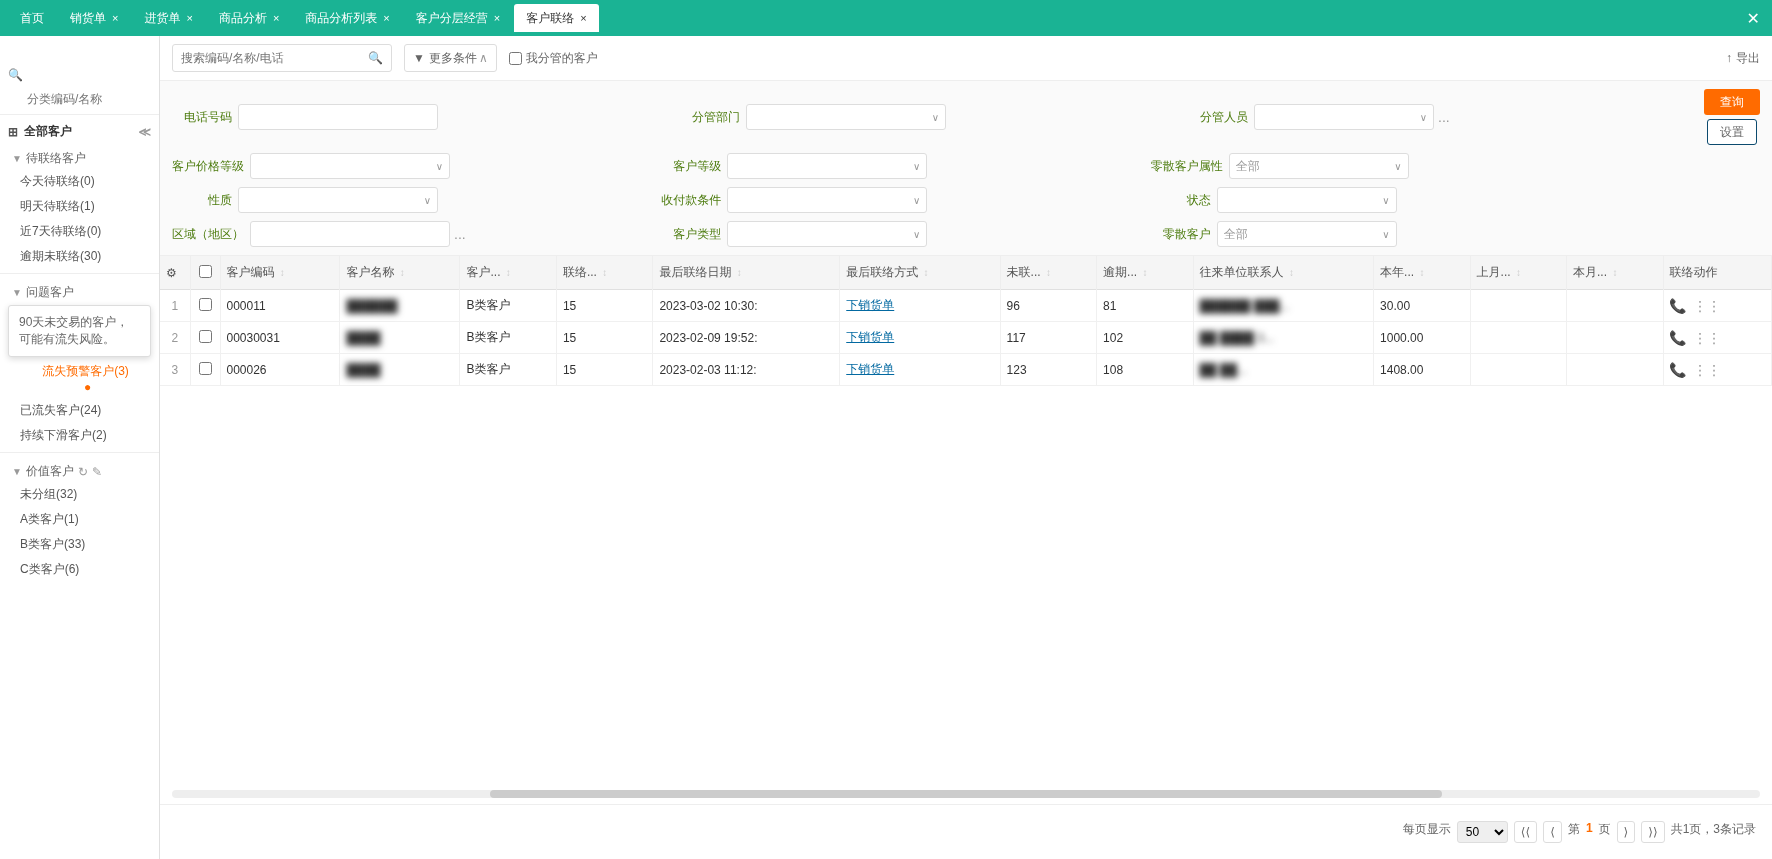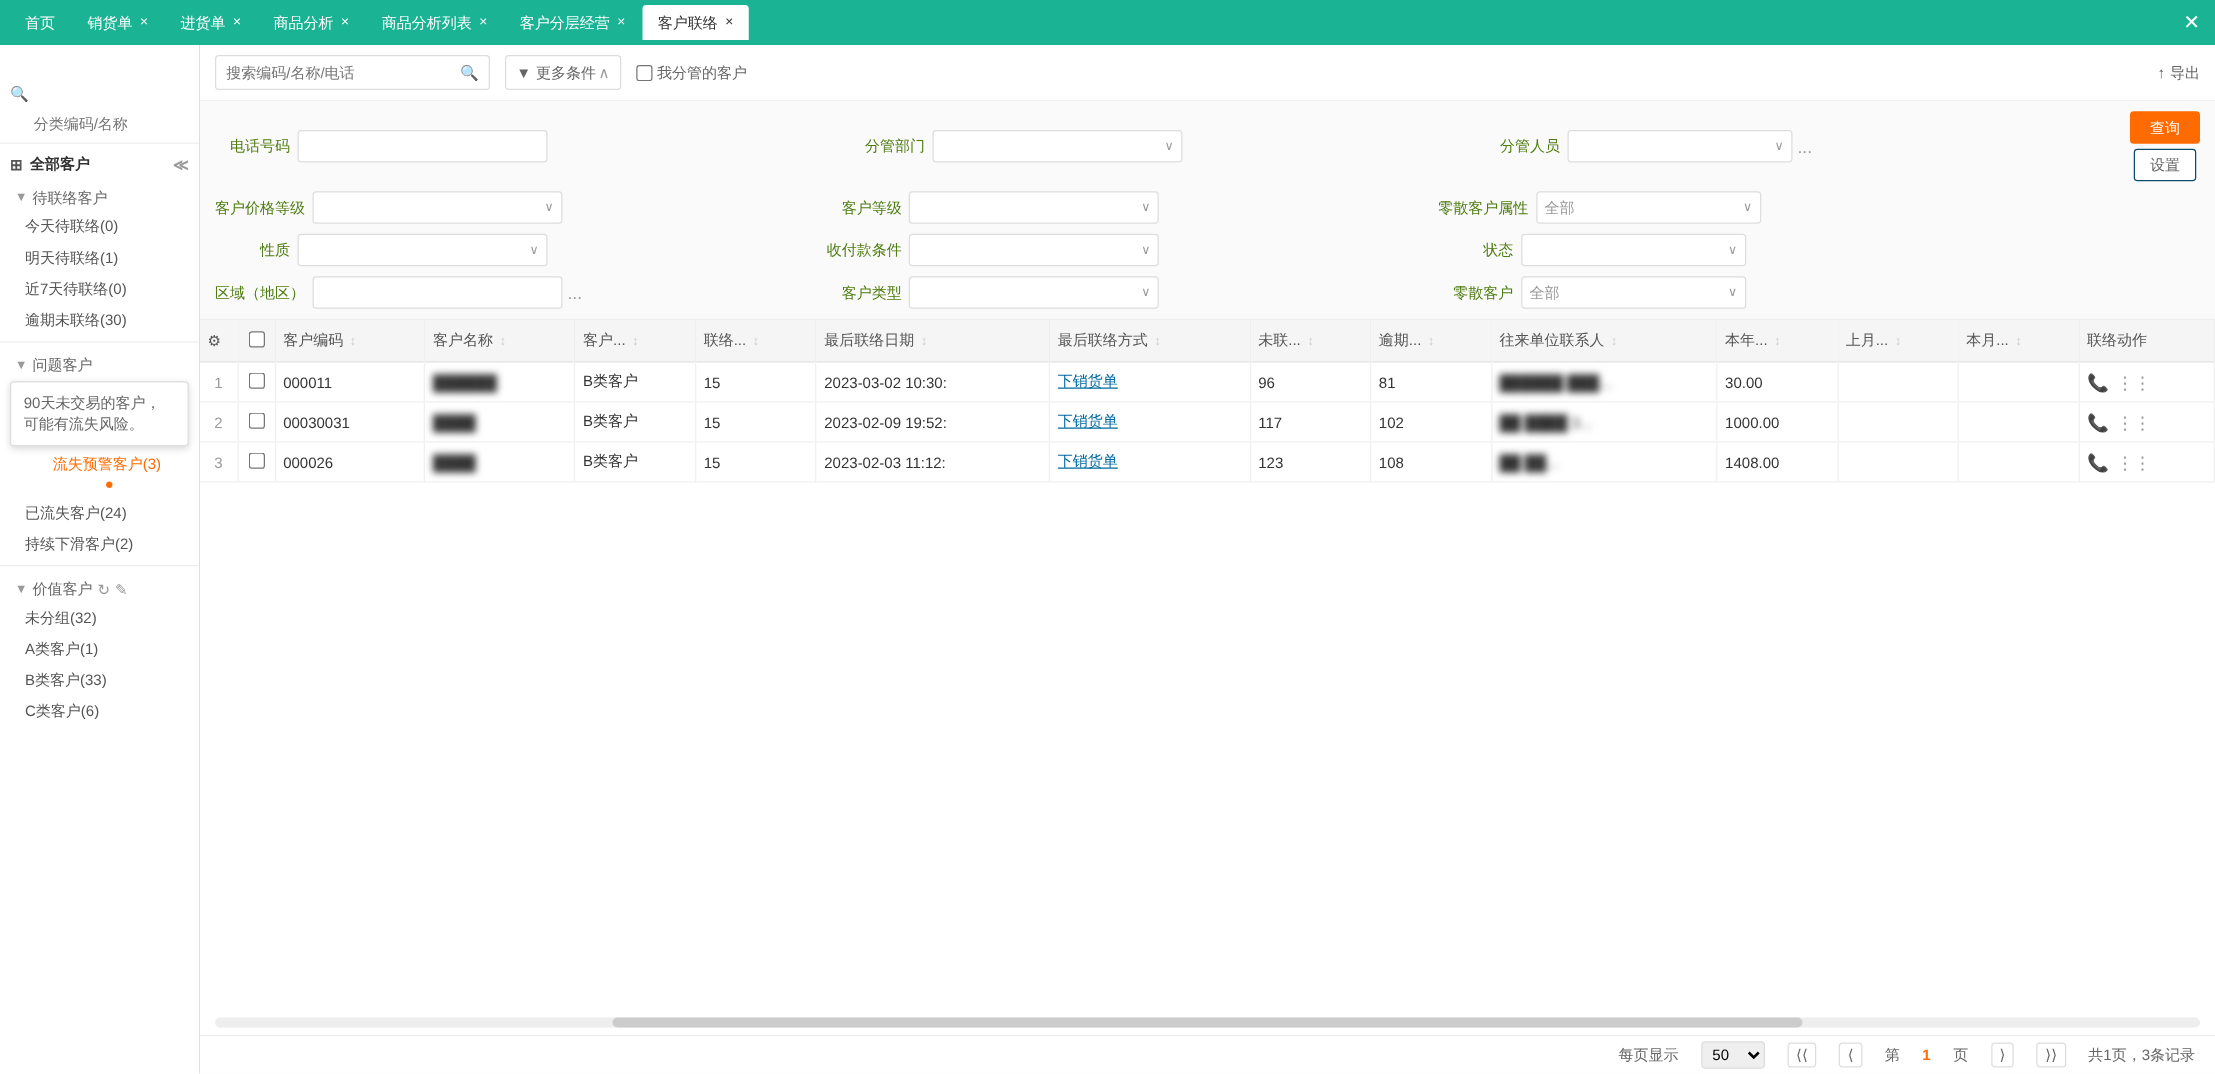--- a/index.html
+++ b/index.html
@@ -184,23 +184,23 @@
       border-right: 1px solid #f0f0f0;
     }
     tbody td.link { color: #0369a1; cursor: pointer; text-decoration: underline; }
     .row-num { color: #999; text-align: center; }
     .checkbox-cell { width: 30px; text-align: center; }
     .action-icons { display: flex; gap: 6px; align-items: center; }
     .action-icon { color: #999; cursor: pointer; font-size: 14px; }
 
     
     .pagination {
-      display: flex; align-items: center; justify-content: flex-end;
-      padding: 4px 16px; border-top: 1px solid #eee;
-      background: white; gap: 18px;
+      display: flex; justify-content: flex-end;
+      padding: 16px 16px; border-top: 1px solid #eee;
+      background: white; gap: 6px;
     }
     .pagination .page-label { color: #666; }
     .pagination .page-select {
       border: 1px solid #ddd; border-radius: 3px;
       padding: 2px 4px; font-size: 12px;
     }
     .pagination .page-btn {
       border: 1px solid #ddd; background: white; cursor: pointer;
       padding: 2px 6px; border-radius: 3px; color: #666; font-size: 12px;
     }

